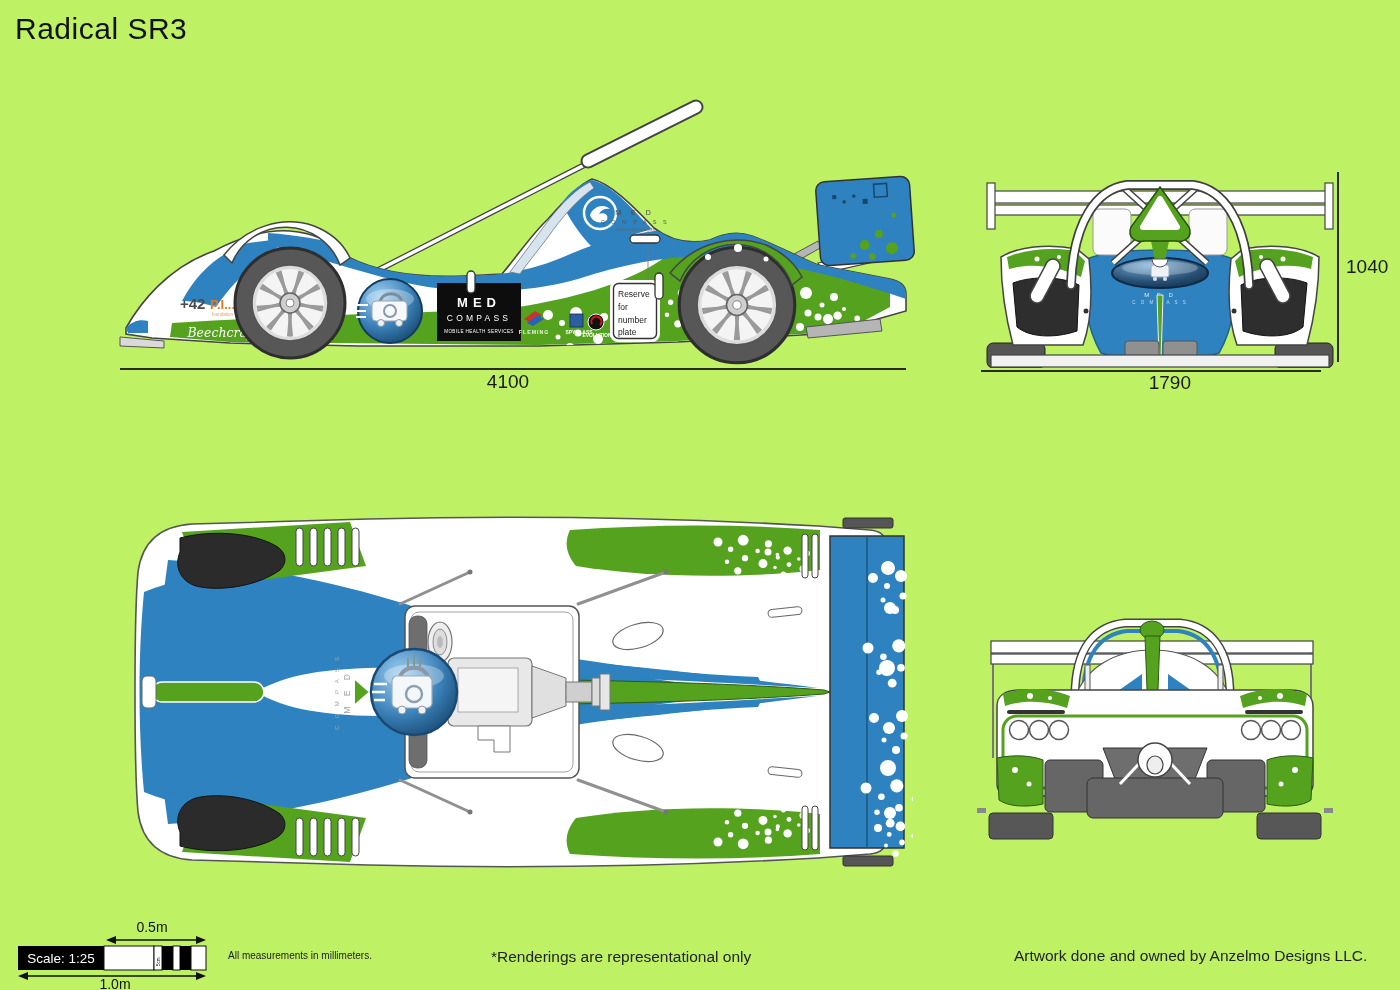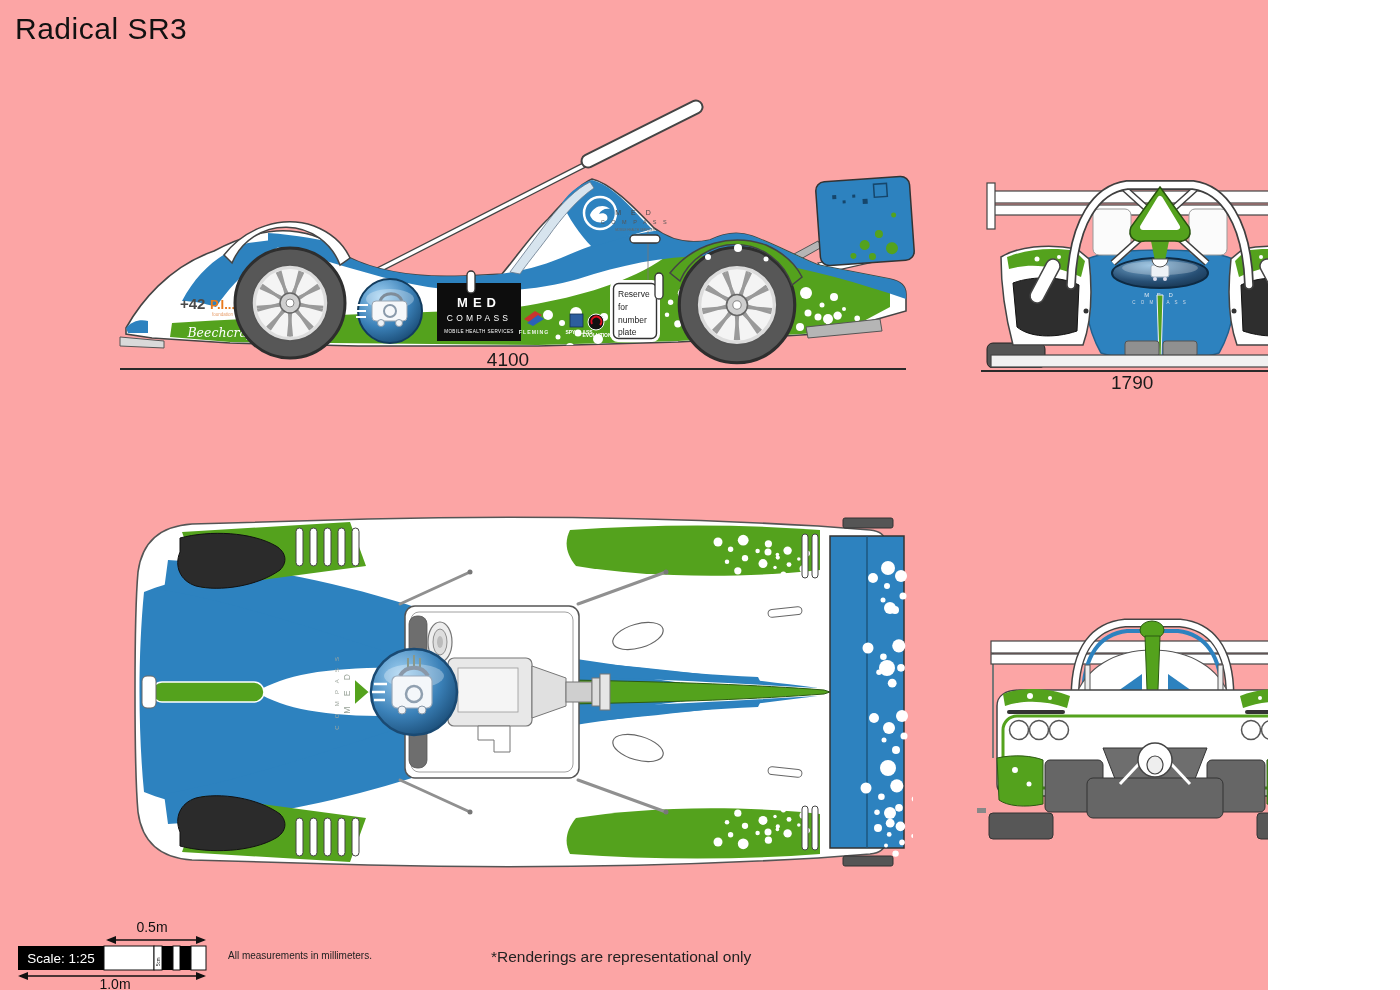--- a/index.html
+++ b/index.html
@@ -1,16 +1,16 @@
 <!DOCTYPE html>
 <html><head>
 <meta charset="utf-8">
 <style>
   html,body{margin:0;padding:0;background:#fff;}
-  #canvas{position:relative;width:1268px;height:990px;background:#fca5a5;overflow:hidden;
+  #canvas{position:relative;width:1400px;height:990px;background:#bef264;overflow:hidden;
           font-family:"Liberation Sans",sans-serif;color:#111;}
   .abs{position:absolute;}
   #page-title{left:15px;top:12px;font-size:30px;font-weight:500;letter-spacing:.5px;}
   .dim-label{font-size:19px;color:#1a1a1a;}
   .dim-line{background:#2a2a2a;}
   .note{font-size:10px;color:#222;}
   svg text{font-family:"Liberation Sans",sans-serif;}
   .script{font-family:"DejaVu Serif",serif;font-style:italic;}
 </style>
 </head>
@@ -206,21 +206,21 @@
     <path fill="#fff" stroke="#444" stroke-width="1.5" d="M 106 160 C 128 132 164 120 196 131 C 214 138 226 150 232 163 L 222 170 A 58 58 0 0 0 114 168 Z"></path>
     <path fill="#54a21d" stroke="#444" stroke-width="1.5" d="M 552 178 C 576 148 614 138 648 150 C 666 158 678 170 684 182 L 674 190 A 60 60 0 0 0 562 186 Z"></path>
     <g fill="#fff">
         <circle cx="590" cy="162" r="3"></circle>
         <circle cx="620" cy="153" r="4"></circle>
         <circle cx="648" cy="164" r="2.5"></circle>
       </g>
   </svg>
 
   <div class="abs dim-line" style="left:120px;top:368px;width:786px;height:1.5px"></div>
-  <div class="abs dim-label" style="left:468px;top:349px;width:80px;text-align:center">4100</div>
+  <div class="abs dim-label" style="left:468px;top:371px;width:80px;text-align:center">4100</div>
 
   <svg class="abs" style="left:975px;top:163px" width="370" height="205" viewBox="0 0 370 205">
     <defs>
       <radialGradient id="gb2" cx="40%" cy="25%" r="90%">
         <stop offset="0%" stop-color="#7fb3d9"></stop>
           <stop offset="60%" stop-color="#274f74"></stop>
           <stop offset="100%" stop-color="#102a42"></stop>
       </radialGradient>
       <g id="fvhalf">
         <rect x="12" y="20" width="8" height="46" fill="#fff" stroke="#444" stroke-width="1.2"></rect>
@@ -276,21 +276,21 @@
 
     <g>
       <polygon points="176,78 194,78 190,98 180,98" fill="#54a21d"></polygon>
       <path d="M 185 24 L 214 64 C 218 74 210 80 200 78 L 170 78 C 160 80 152 74 156 64 Z" fill="#54a21d" stroke="#27510f" stroke-width="1.5"></path>
       <path d="M 185 36 L 202 64 L 168 64 Z" fill="#fff" stroke="#fff" stroke-width="6" stroke-linejoin="round"></path>
       <path d="M 177 96 A 8 8 0 0 0 193 96 Z" fill="#fff" stroke="#555" stroke-width="1"></path>
     </g>
   </svg>
 
   <div class="abs dim-line" style="left:981px;top:370px;width:340px;height:1.5px"></div>
-  <div class="abs dim-label" style="left:1111px;top:372px;width:80px;text-align:left">1790</div>
+  <div class="abs dim-label" style="left:1111px;top:372px;width:80px;text-align:right">1790</div>
   <div class="abs dim-line" style="left:1337px;top:172px;width:1.5px;height:190px"></div>
   <div class="abs dim-label" style="left:1346px;top:256px;width:60px">1040</div>
 
   <svg class="abs" style="left:118px;top:508px" width="795" height="368" viewBox="0 0 795 368">
     <defs>
       <radialGradient id="gb3" cx="35%" cy="30%" r="85%">
         <stop offset="0%" stop-color="#9fd0f2"></stop>
           <stop offset="55%" stop-color="#3b81b8"></stop>
           <stop offset="100%" stop-color="#123f66"></stop>
       </radialGradient>
@@ -506,14 +506,15 @@
       <text transform="translate(150,48) rotate(-90)" font-size="4.5" fill="#111">5cm</text>
     </g>
     <line x1="10" y1="58" x2="194" y2="58" stroke="#111" stroke-width="1.5"></line>
     <polygon points="8,58 18,54 18,62" fill="#111"></polygon>
     <polygon points="196,58 186,54 186,62" fill="#111"></polygon>
     <text x="105" y="71" text-anchor="middle" font-size="14" fill="#111">1.0m</text>
   </svg>
 
   <div class="abs note" style="left:228px;top:950px">All measurements in millimeters.</div>
   <div class="abs note" style="left:491px;top:948px;font-size:15.5px">*Renderings are representational only</div>
+  <div class="abs note" style="left:1014px;top:947px;font-size:15.5px">Artwork done and owned by Anzelmo Designs LLC.</div>
 
 </div>
 
 </body></html>

